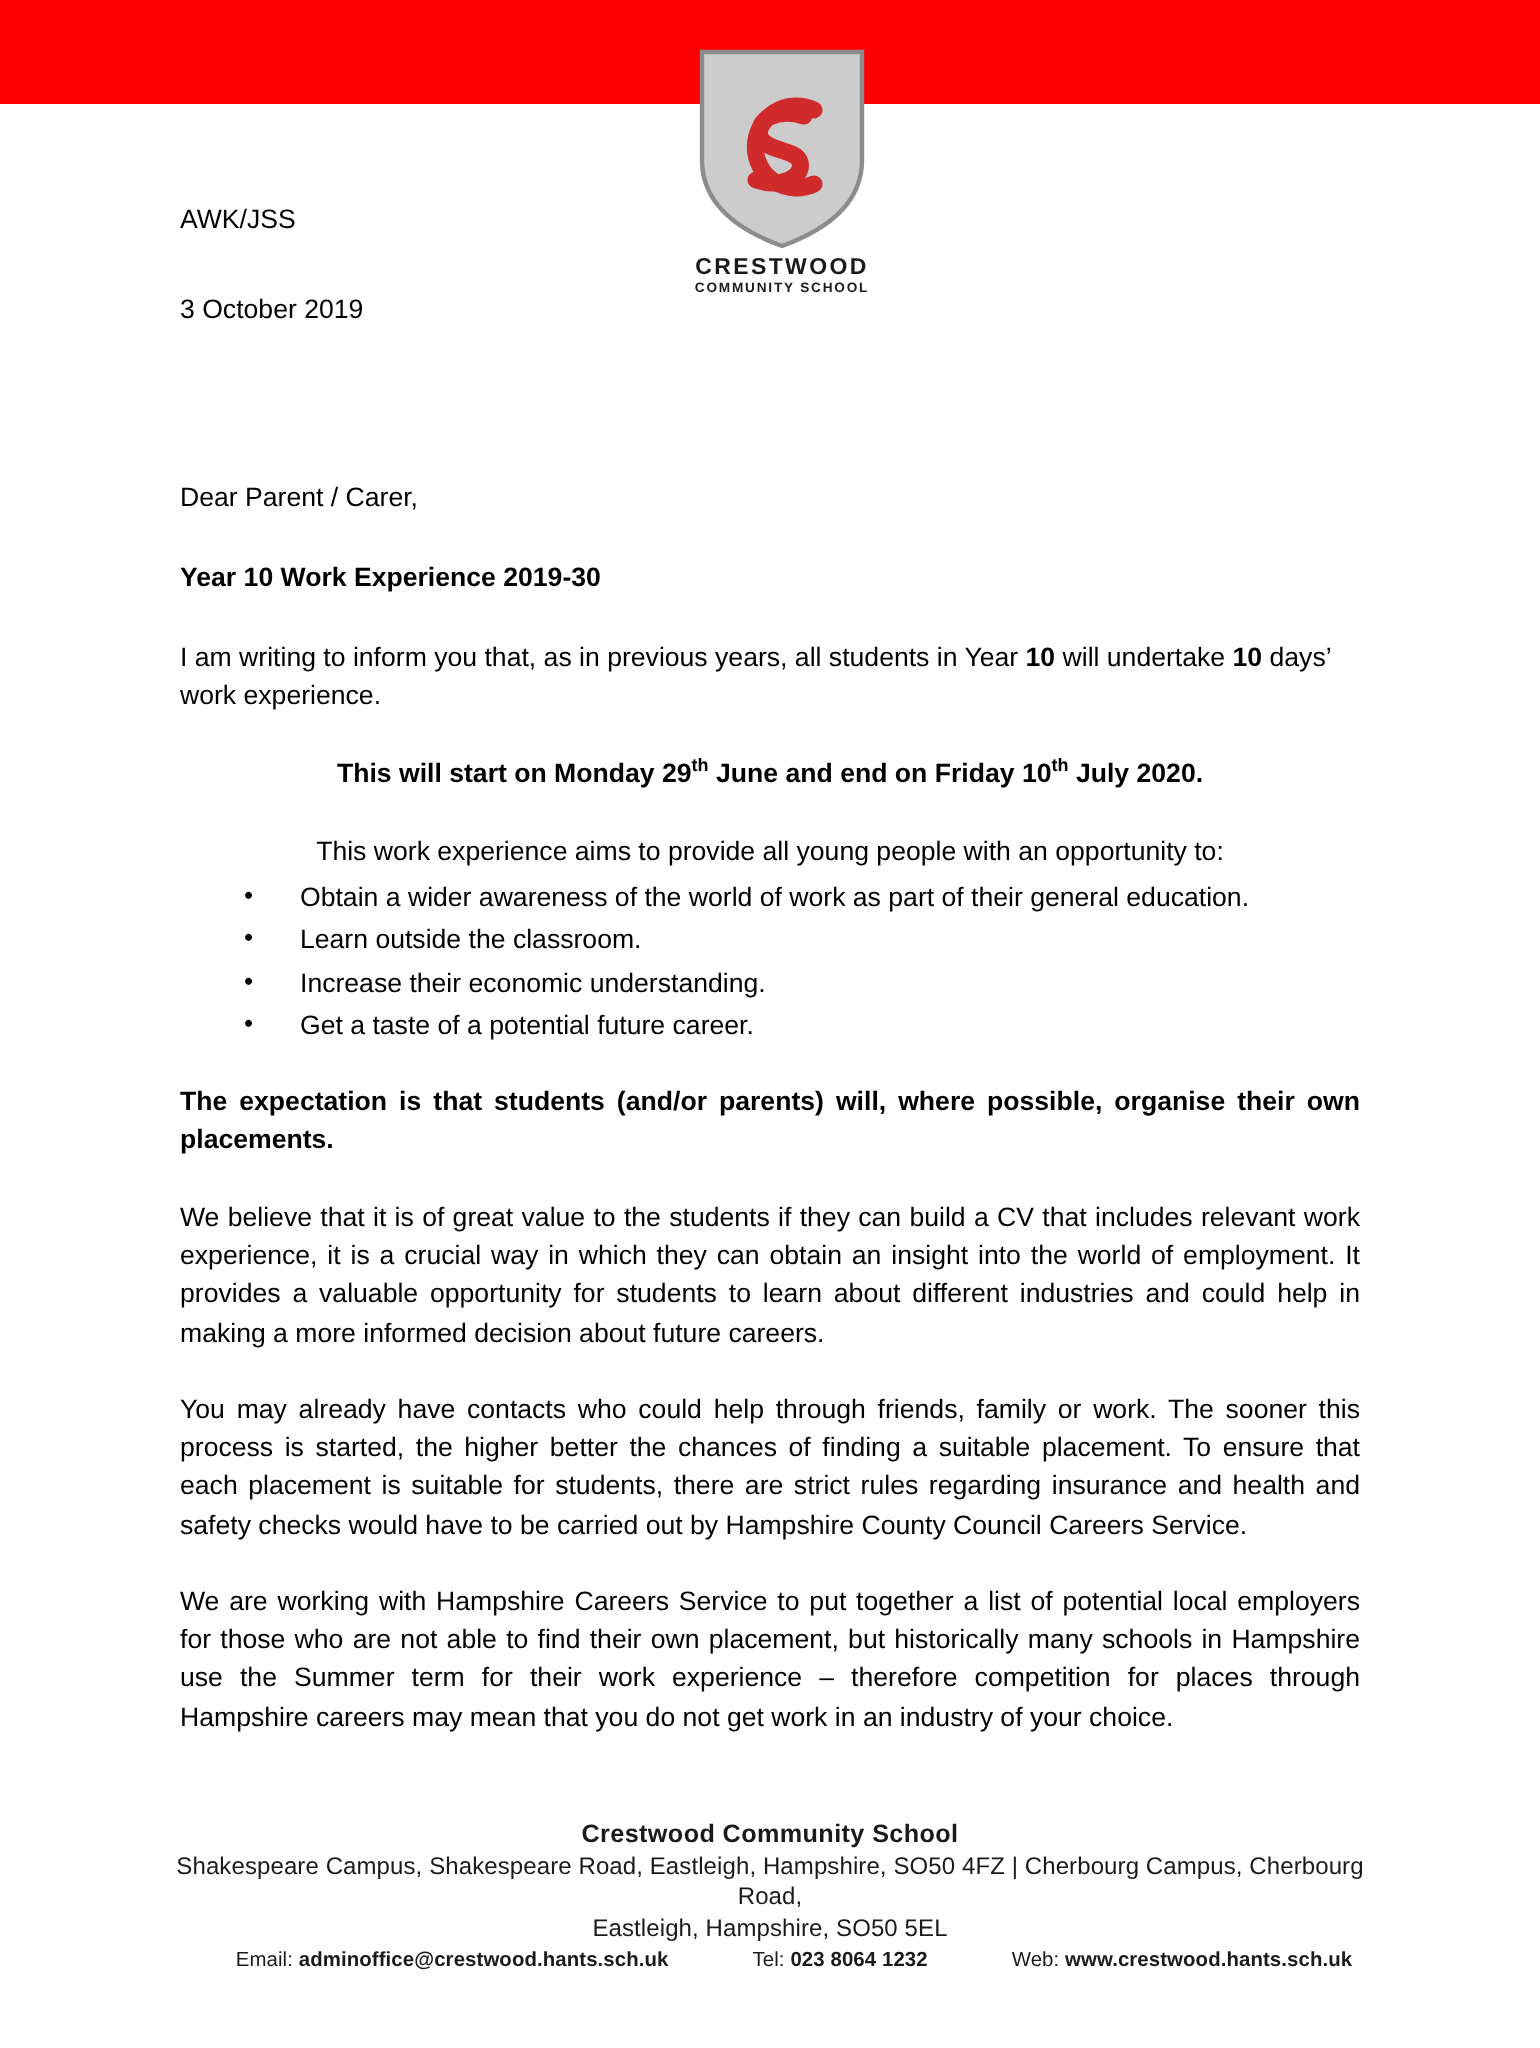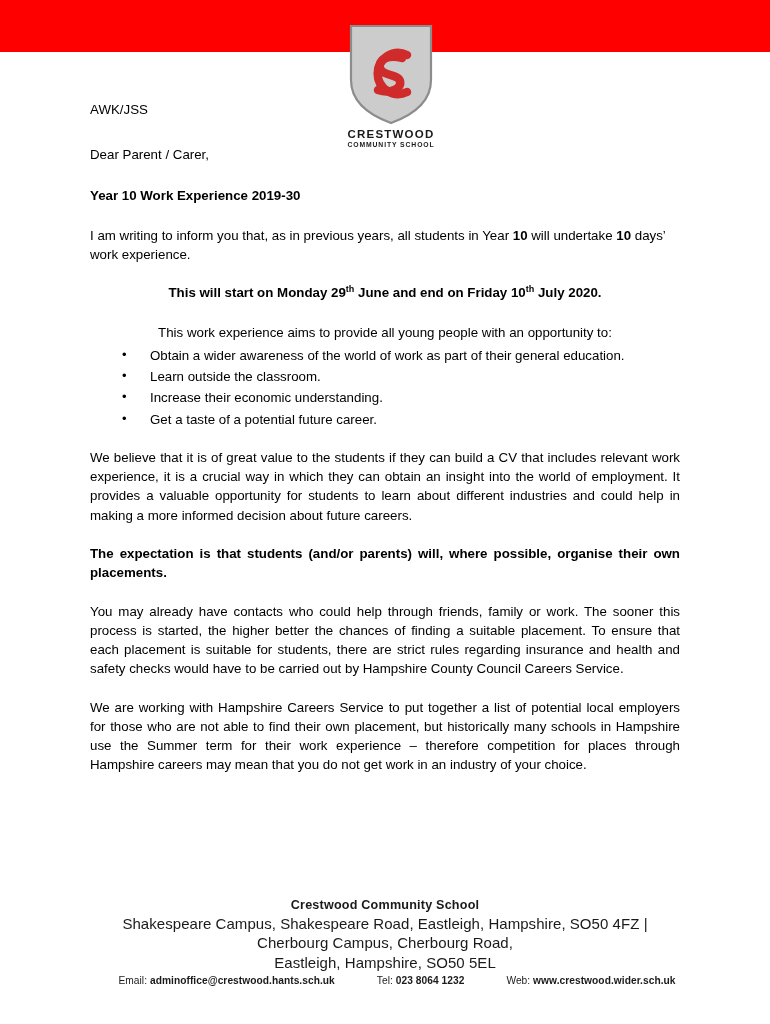--- a/index.html
+++ b/index.html
@@ -149,21 +149,21 @@
     text-align: center;
     color: #1a1a1a;
   }
   .footer-school {
     font-size: 12.6px;
     font-weight: bold;
     letter-spacing: 0.2px;
     margin-bottom: 2px;
   }
   .footer-address {
-    font-size: 15px;
+    font-size: 12px;
     line-height: 1.32;
     letter-spacing: 0.05px;
     margin: 0 auto;
     width: 600px;
   }
   .footer-contact {
     font-size: 10.2px;
     margin-top: 2px;
     letter-spacing: 0.05px;
   }
@@ -195,54 +195,55 @@
     <div class="logo-wordmark">
       <span class="logo-name">CRESTWOOD</span>
       <span class="logo-sub">COMMUNITY SCHOOL</span>
     </div>
   </div>
 
   <div class="letter">
 
     <div class="ref-line">AWK/JSS</div>
 
+    <div class="date-line">3 October 2019</div>
 
     <div class="salutation">Dear Parent / Carer,</div>
 
     <div class="subject">Year 10 Work Experience 2019-30</div>
 
     <p class="body-para nojustify"><span>I am writing to inform you that, as in previous years, all students in Year </span><b>10</b><span> will undertake </span><b>10</b><span> days’ work experience.</span></p>
 
     <p class="centered-bold"><span>This will start on Monday 29</span><sup>th</sup><span> June and end on Friday 10</span><sup>th</sup><span> July 2020.</span></p>
 
     <p class="intro-lead">This work experience aims to provide all young people with an opportunity to:</p>
 
     <ul class="aims">
       <li><span class="bullet">•</span><span>Obtain a wider awareness of the world of work as part of their general education.</span></li>
       <li><span class="bullet">•</span><span>Learn outside the classroom.</span></li>
       <li><span class="bullet">•</span><span>Increase their economic understanding.</span></li>
       <li><span class="bullet">•</span><span>Get a taste of a potential future career.</span></li>
     </ul>
 
+    <p class="body-para bold-para">The expectation is that students (and/or parents) will, where possible, organise their own placements.</p>
+
     <p class="body-para">We believe that it is of great value to the students if they can build a CV that includes relevant work experience, it is a crucial way in which they can obtain an insight into the world of employment. It provides a valuable opportunity for students to learn about different industries and could help in making a more informed decision about future careers.</p>
-
-    <p class="body-para bold-para">The expectation is that students (and/or parents) will, where possible, organise their own placements.</p>
 
     <p class="body-para">You may already have contacts who could help through friends, family or work. The sooner this process is started, the higher better the chances of finding a suitable placement. To ensure that each placement is suitable for students, there are strict rules regarding insurance and health and safety checks would have to be carried out by Hampshire County Council Careers Service.</p>
 
     <p class="body-para">We are working with Hampshire Careers Service to put together a list of potential local employers for those who are not able to find their own placement, but historically many schools in Hampshire use the Summer term for their work experience – therefore competition for places through Hampshire careers may mean that you do not get work in an industry of your choice.</p>
 
   </div>
 
   <div class="footer">
     <div class="footer-school">Crestwood Community School</div>
     <div class="footer-address">
       <span>Shakespeare Campus, Shakespeare Road, Eastleigh, Hampshire, SO50 4FZ  |  Cherbourg Campus, Cherbourg Road,</span><br>
       <span>Eastleigh, Hampshire, SO50 5EL</span>
     </div>
     <div class="footer-contact"><span class="lbl">Email:</span>
       <span class="val">adminoffice@crestwood.hants.sch.uk</span><span class="gap-wide"></span><span class="lbl">Tel:</span>
       <span class="val">023 8064 1232</span><span class="gap-wide"></span><span class="lbl">Web:</span>
-      <span class="val">www.crestwood.wider.sch.uk</span>
+      <span class="val">www.crestwood.hants.sch.uk</span>
     </div>
   </div>
 
 </div>
 
 </body></html>

